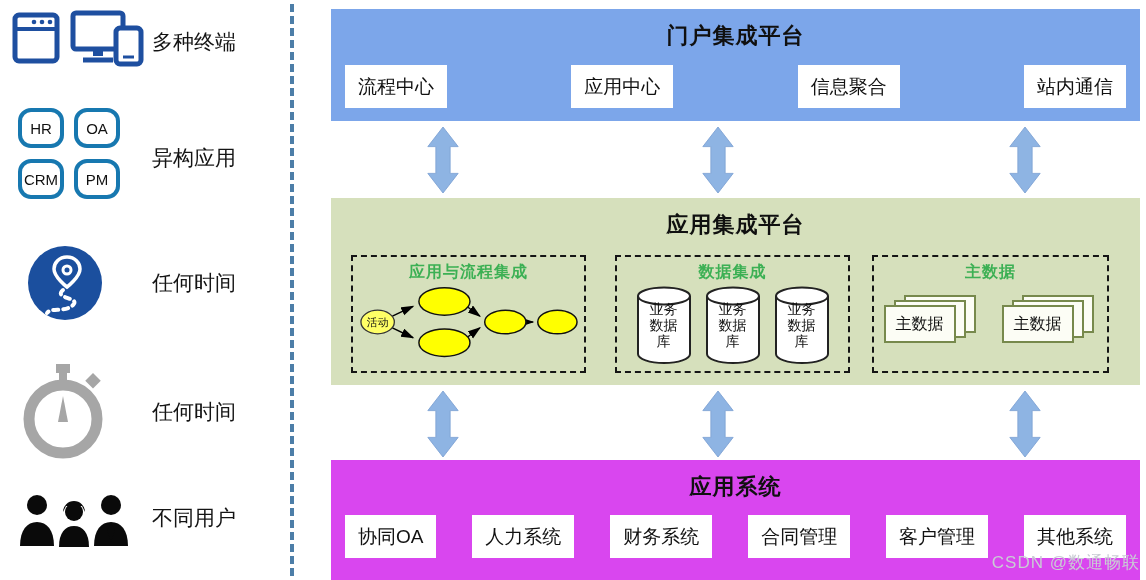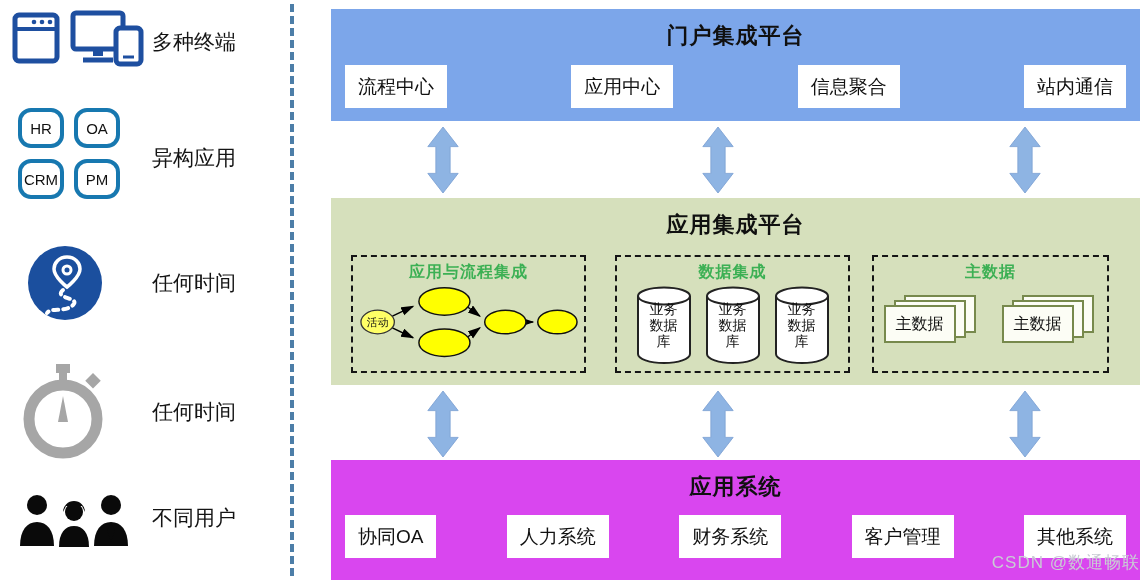--- a/index.html
+++ b/index.html
@@ -247,19 +247,20 @@
   <svg class="uarrow" style="left:1009px;top:391px" viewBox="0 0 34 74">
     <polygon points="17,0 34,22 25,22 25,52 34,52 17,74 0,52 9,52 9,22 0,22" fill="#8EB4E3" stroke="#7FA3D4"></polygon>
   </svg>
 
   <div class="panel panel-systems">
     <div class="panel-title">应用系统</div>
     <div class="btn-row systems">
       <div class="pill">协同OA</div>
       <div class="pill">人力系统</div>
       <div class="pill">财务系统</div>
+      <div class="pill">合同管理</div>
       <div class="pill">客户管理</div>
       <div class="pill">其他系统</div>
     </div>
   </div>
 
   <div class="watermark">CSDN @数通畅联</div>
 </div>
 
 </body></html>

